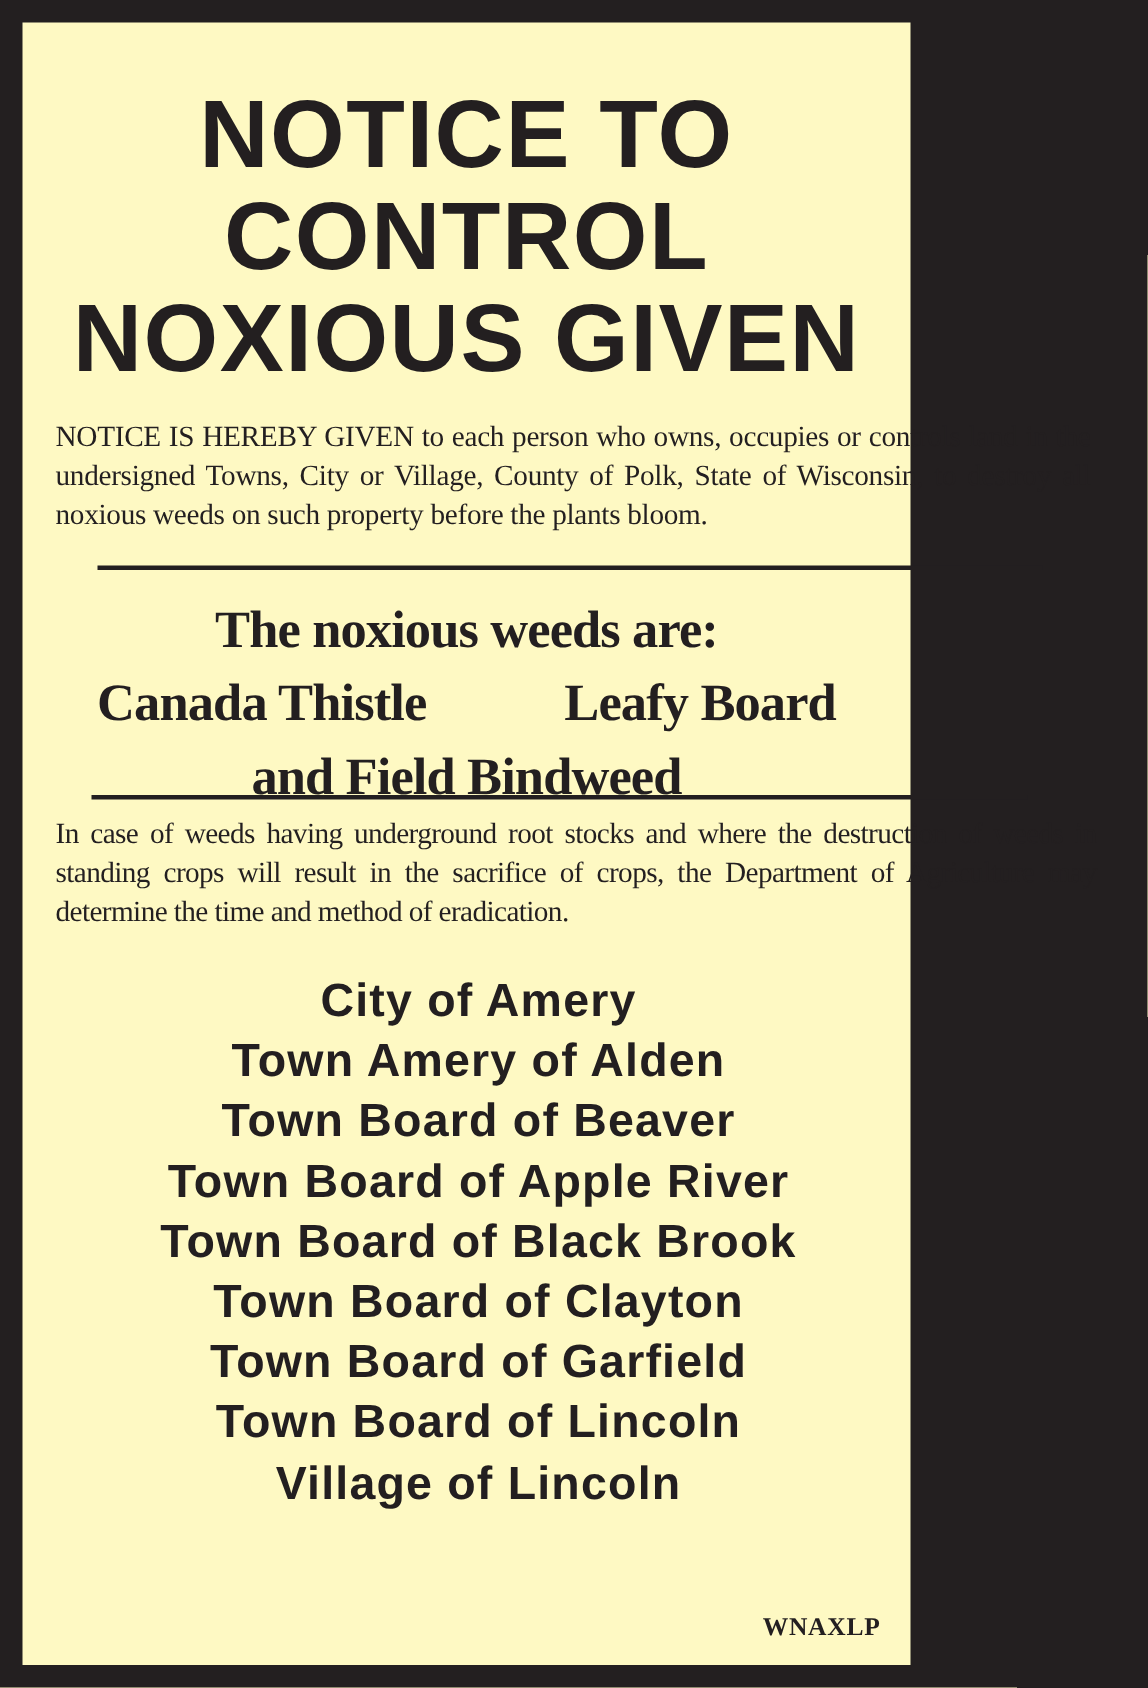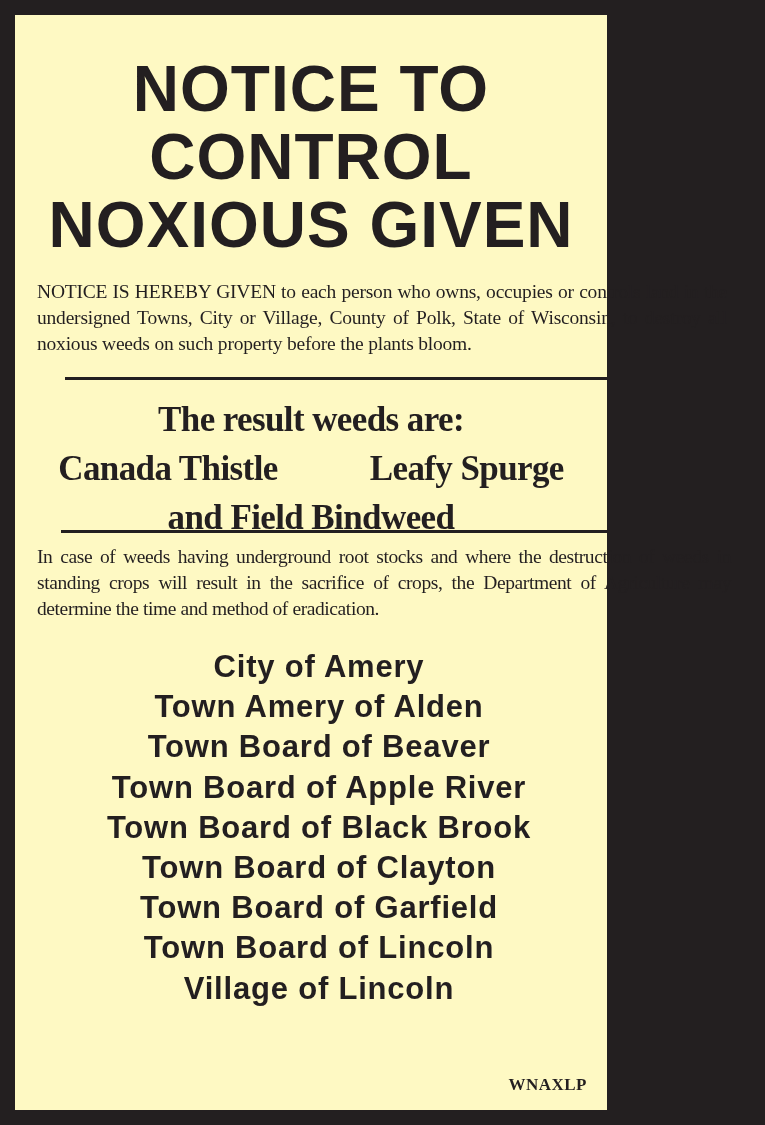--- a/index.html
+++ b/index.html
@@ -55,23 +55,23 @@
     <div>NOTICE TO</div>
     <div>CONTROL</div>
     <div>NOXIOUS GIVEN</div>
   </div>
 
   <div class="intro">NOTICE IS HEREBY GIVEN to each person who owns, occupies or controls land in the undersigned Towns, City or Village, County of Polk, State of Wisconsin, to destroy all noxious weeds on such property before the plants bloom.</div>
 
   <div class="rule rule1"></div>
 
   <div class="weeds">
-    <div class="row">The result weeds are:</div>
+    <div class="row">The noxious weeds are:</div>
     <div class="row">
-      <span>Canada Thistle</span><span class="gap"></span><span>Leafy Spurge</span>
+      <span>Canada Thistle</span><span class="gap"></span><span>Leafy Board</span>
     </div>
     <div class="row">and Field Bindweed</div>
   </div>
 
   <div class="rule rule2"></div>
 
   <div class="para2">In case of weeds having underground root stocks and where the destruction of weeds in standing crops will result in the sacrifice of crops, the Department of Agriculture may determine the time and method of eradication.</div>
 
   <div class="boards">
     <div>City of Amery</div>

